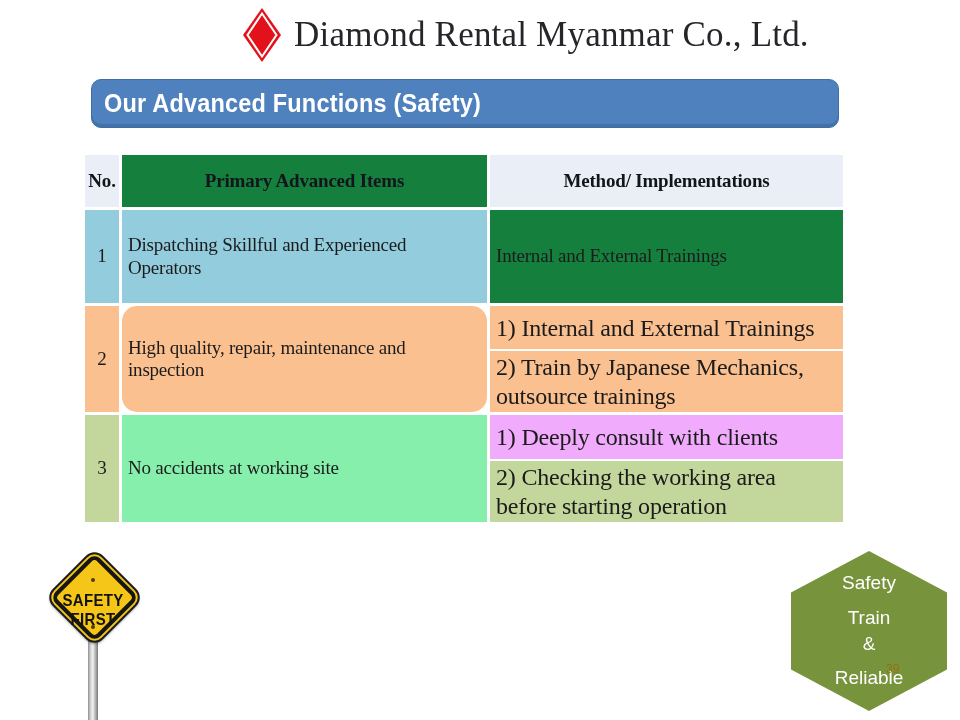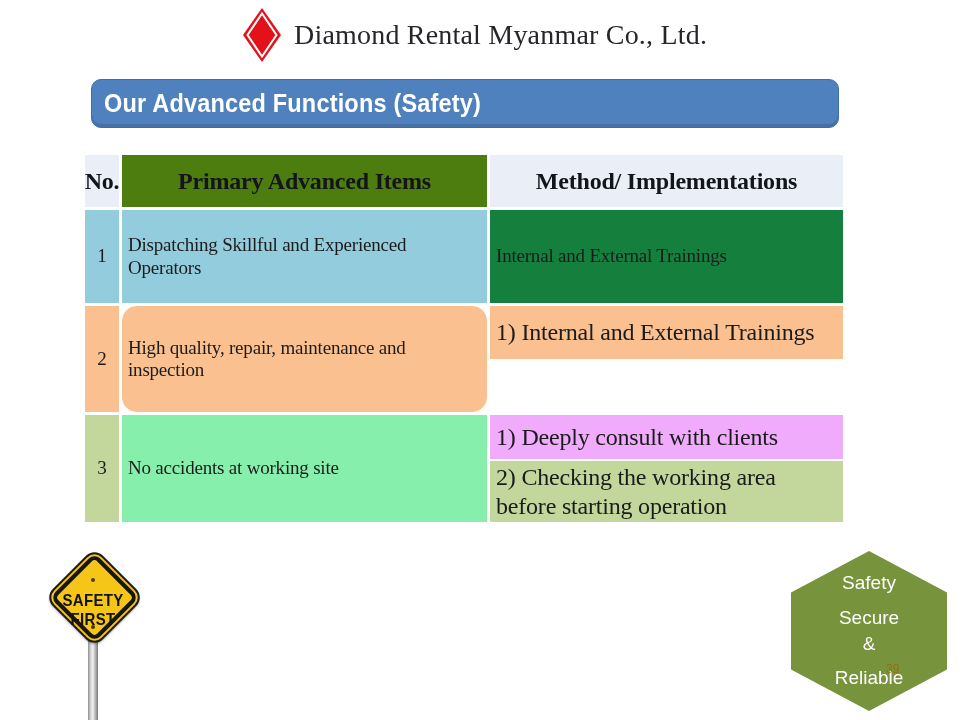--- a/index.html
+++ b/index.html
@@ -2,34 +2,34 @@
 <html><head>
 <meta charset="utf-8">
 <style>
   html,body{margin:0;padding:0;background:#fff;}
   .slide{position:relative;width:960px;height:720px;background:#ffffff;overflow:hidden;
          font-family:"Liberation Serif",serif;color:#1b1b1b;}
 
   
   .company-header{position:absolute;left:242px;top:6px;height:58px;display:flex;align-items:center;gap:12px;}
   .logo{width:40px;height:56px;flex:0 0 auto;}
-  .company-name{font-size:28px;color:#26262a;letter-spacing:0.2px;white-space:nowrap;}
+  .company-name{font-size:35px;color:#26262a;letter-spacing:0.2px;white-space:nowrap;}
 
   
   .banner{position:absolute;left:91px;top:79px;width:746px;height:47px;border-radius:10px;
           background:#4E81BD;border:1px solid #3f6ea6;box-shadow:inset 0 -3px 0 rgba(0,0,0,0.12);
           display:flex;align-items:center;justify-content:flex-start;}
   .banner-title{font-family:"Liberation Sans",sans-serif;font-weight:700;font-size:25px;color:#fff;
                 transform:scaleX(0.94);letter-spacing:0.2px;}
 
   
   .table{position:absolute;left:85px;top:155px;width:758px;display:grid;
          grid-template-columns:34px 365px 353px;grid-template-rows:52px 93px 106px 107px;gap:3px;}
   .cell{display:flex;align-items:center;font-size:19px;line-height:1.18;letter-spacing:-0.2px;}
-  .th{background:#EAEFF7;font-weight:700;font-size:24px;justify-content:center;color:#14141c;text-align:center;}
+  .th{background:#EAEFF7;font-weight:700;font-size:19px;justify-content:center;color:#14141c;text-align:center;}
   .no-cell{justify-content:center;}
   .item-cell{padding:2px 22px 2px 6px;}
   .method-single{padding:2px 8px 2px 6px;}
   .method-stack{display:flex;flex-direction:column;gap:2px;}
   .sub-cell{display:flex;align-items:center;padding:2px 8px 2px 6px;font-size:24px;line-height:1.18;letter-spacing:-0.2px;}
   .r2s1{height:49px;} .r2s2{flex:1;} .r3s1{height:47px;} .r3s2{flex:1;}
 
   
   .sign-wrap{position:absolute;left:40px;top:548px;width:106px;height:172px;}
   .sign-pole{position:absolute;left:48px;top:84px;width:10px;height:88px;
@@ -71,31 +71,32 @@
     </svg>
     <div class="company-name">Diamond Rental Myanmar Co., Ltd.</div>
   </div>
 
   <div class="banner" style="background-color: rgb(78, 129, 189);">
     <div class="banner-title">Our Advanced Functions (Safety)</div>
   </div>
 
   <div class="table">
     <div class="cell th" style="background-color: rgb(234, 239, 247);">No.</div>
-    <div class="cell th" style="background-color: #4d7c0f;">Primary Advanced Items</div>
+    <div class="cell th" style="background-color: #15803d;">Primary Advanced Items</div>
     <div class="cell th" style="background-color: rgb(234, 239, 247);">Method/ Implementations</div>
 
     <div class="cell no-cell" style="background-color: rgb(147, 205, 221);">1</div>
     <div class="cell item-cell" style="background-color: rgb(147, 205, 221);">Dispatching Skillful and Experienced Operators</div>
     <div class="cell method-single" style="background-color: #15803d;">Internal and External Trainings</div>
 
     <div class="cell no-cell" style="background-color: rgb(250, 192, 144);">2</div>
     <div class="cell item-cell" style="background-color: rgb(250, 192, 144); border-radius: 15px;">High quality, repair, maintenance and inspection</div>
     <div class="method-stack">
       <div class="sub-cell r2s1" style="background-color: rgb(250, 192, 144);">1) Internal and External Trainings</div>
+      <div class="sub-cell r2s2" style="background-color: rgb(250, 192, 144);">2) Train by Japanese Mechanics, outsource trainings</div>
     </div>
 
     <div class="cell no-cell" style="background-color: rgb(195, 214, 155);">3</div>
     <div class="cell item-cell" style="background-color: #86efac;">No accidents at working site</div>
     <div class="method-stack">
       <div class="sub-cell r3s1" style="background-color: #f0abfc;">1) Deeply consult with clients</div>
       <div class="sub-cell r3s2" style="background-color: rgb(195, 214, 155);">2) Checking the working area before starting operation</div>
     </div>
   </div>
 
@@ -107,21 +108,21 @@
       <span>SAFETY</span>
       <span>FIRST</span>
     </div>
     <div class="rivet rivet-bottom"></div>
   </div>
 
   <div class="hex-outer">
     <div class="hex-inner" style="background-color: rgb(119, 147, 60);"></div>
     <div class="hex-text">
       <span class="hex-line1">Safety</span>
-      <span class="hex-line2">Secure</span>
+      <span class="hex-line2">Train</span>
       <span class="hex-line3">&amp;</span>
       <span>Reliable</span>
     </div>
   </div>
 
   <div class="slide-number">39</div>
 
 </div>
 
 </body></html>

